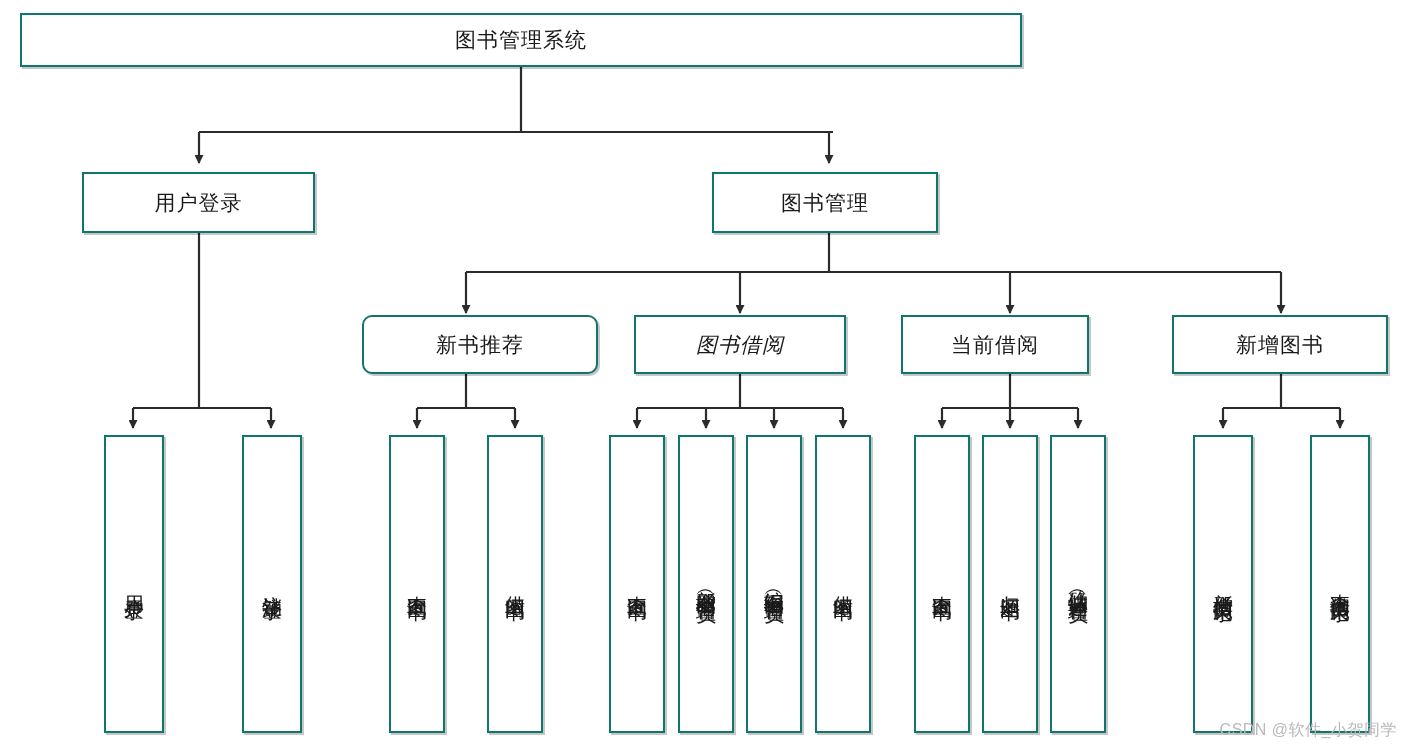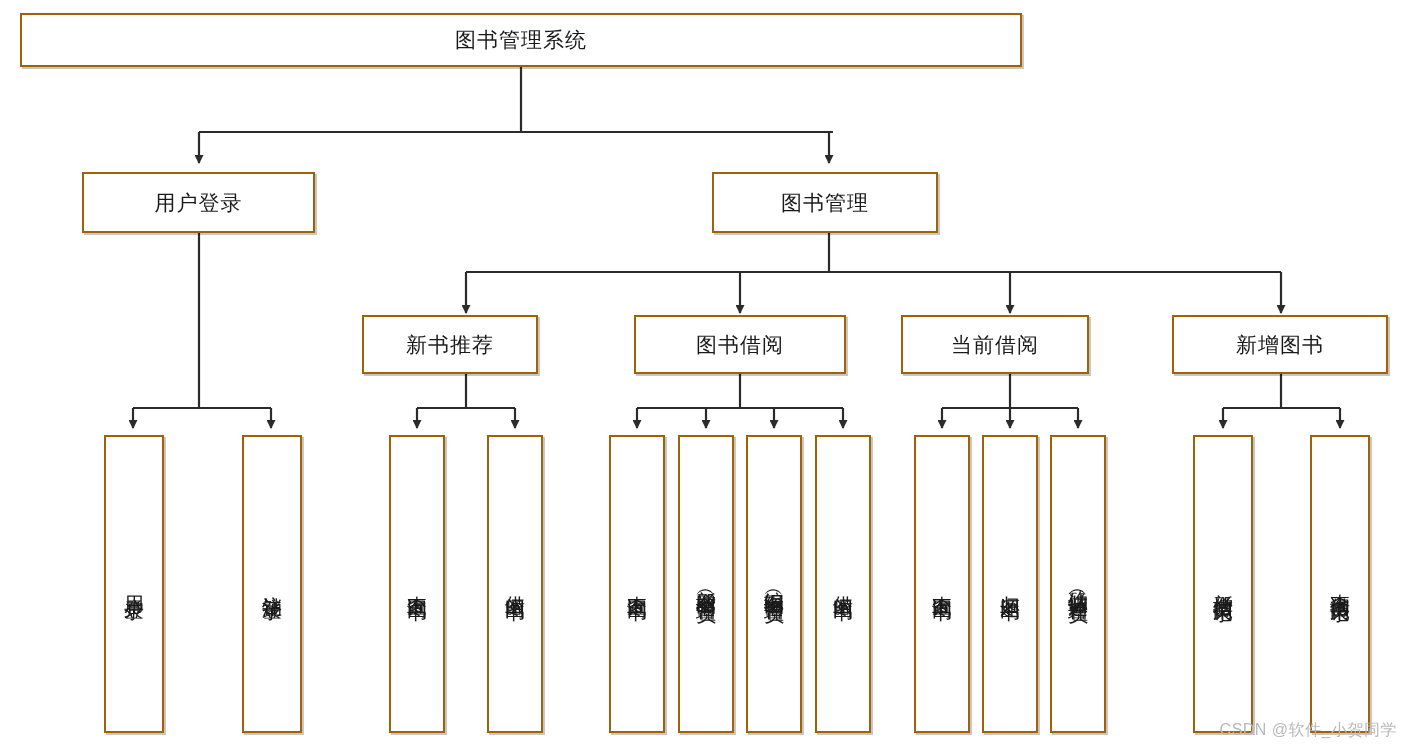--- a/index.html
+++ b/index.html
@@ -10,21 +10,21 @@
     overflow:hidden;
     position:relative;
   }
   #canvas{position:absolute;left:0;top:0;width:1405px;height:747px;}
   svg.edges{position:absolute;left:0;top:0;width:1405px;height:747px;pointer-events:none;}
 
   .node{
     position:absolute;
     box-sizing:border-box;
     background:#ffffff;
-    border:2px solid #a16207;
+    border:2px solid #0f766e;
     box-shadow:2px 2px 0 rgba(0,0,0,0.22);
     display:flex;
     align-items:center;
     justify-content:center;
     color:#1a1a1a;
   }
   .node.h{
     font-size:21px;
     letter-spacing:1px;
   }
@@ -111,24 +111,24 @@
     <span>图书管理系统</span>
   </div>
 
   <div class="node h" style="left:82px;top:172px;width:233px;height:61px;">
     <span>用户登录</span>
   </div>
   <div class="node h" style="left:712px;top:172px;width:226px;height:61px;font-family:Liberation Mono, monospace;">
     <span>图书管理</span>
   </div>
 
-  <div class="node h" style="left:362px;top:315px;width:176px;height:59px;">
+  <div class="node h" style="left:362px;top:315px;width:236px;height:59px;border-radius:10px;">
     <span>新书推荐</span>
   </div>
-  <div class="node h" style="left:634px;top:315px;width:212px;height:59px;">
+  <div class="node h" style="left:634px;top:315px;width:212px;height:59px;font-style:italic;">
     <span>图书借阅</span>
   </div>
   <div class="node h" style="left:901px;top:315px;width:188px;height:59px;">
     <span>当前借阅</span>
   </div>
   <div class="node h" style="left:1172px;top:315px;width:216px;height:59px;">
     <span>新增图书</span>
   </div>
 
   <div class="node v" style="left:104px;top:435px;width:60px;height:298px;">

